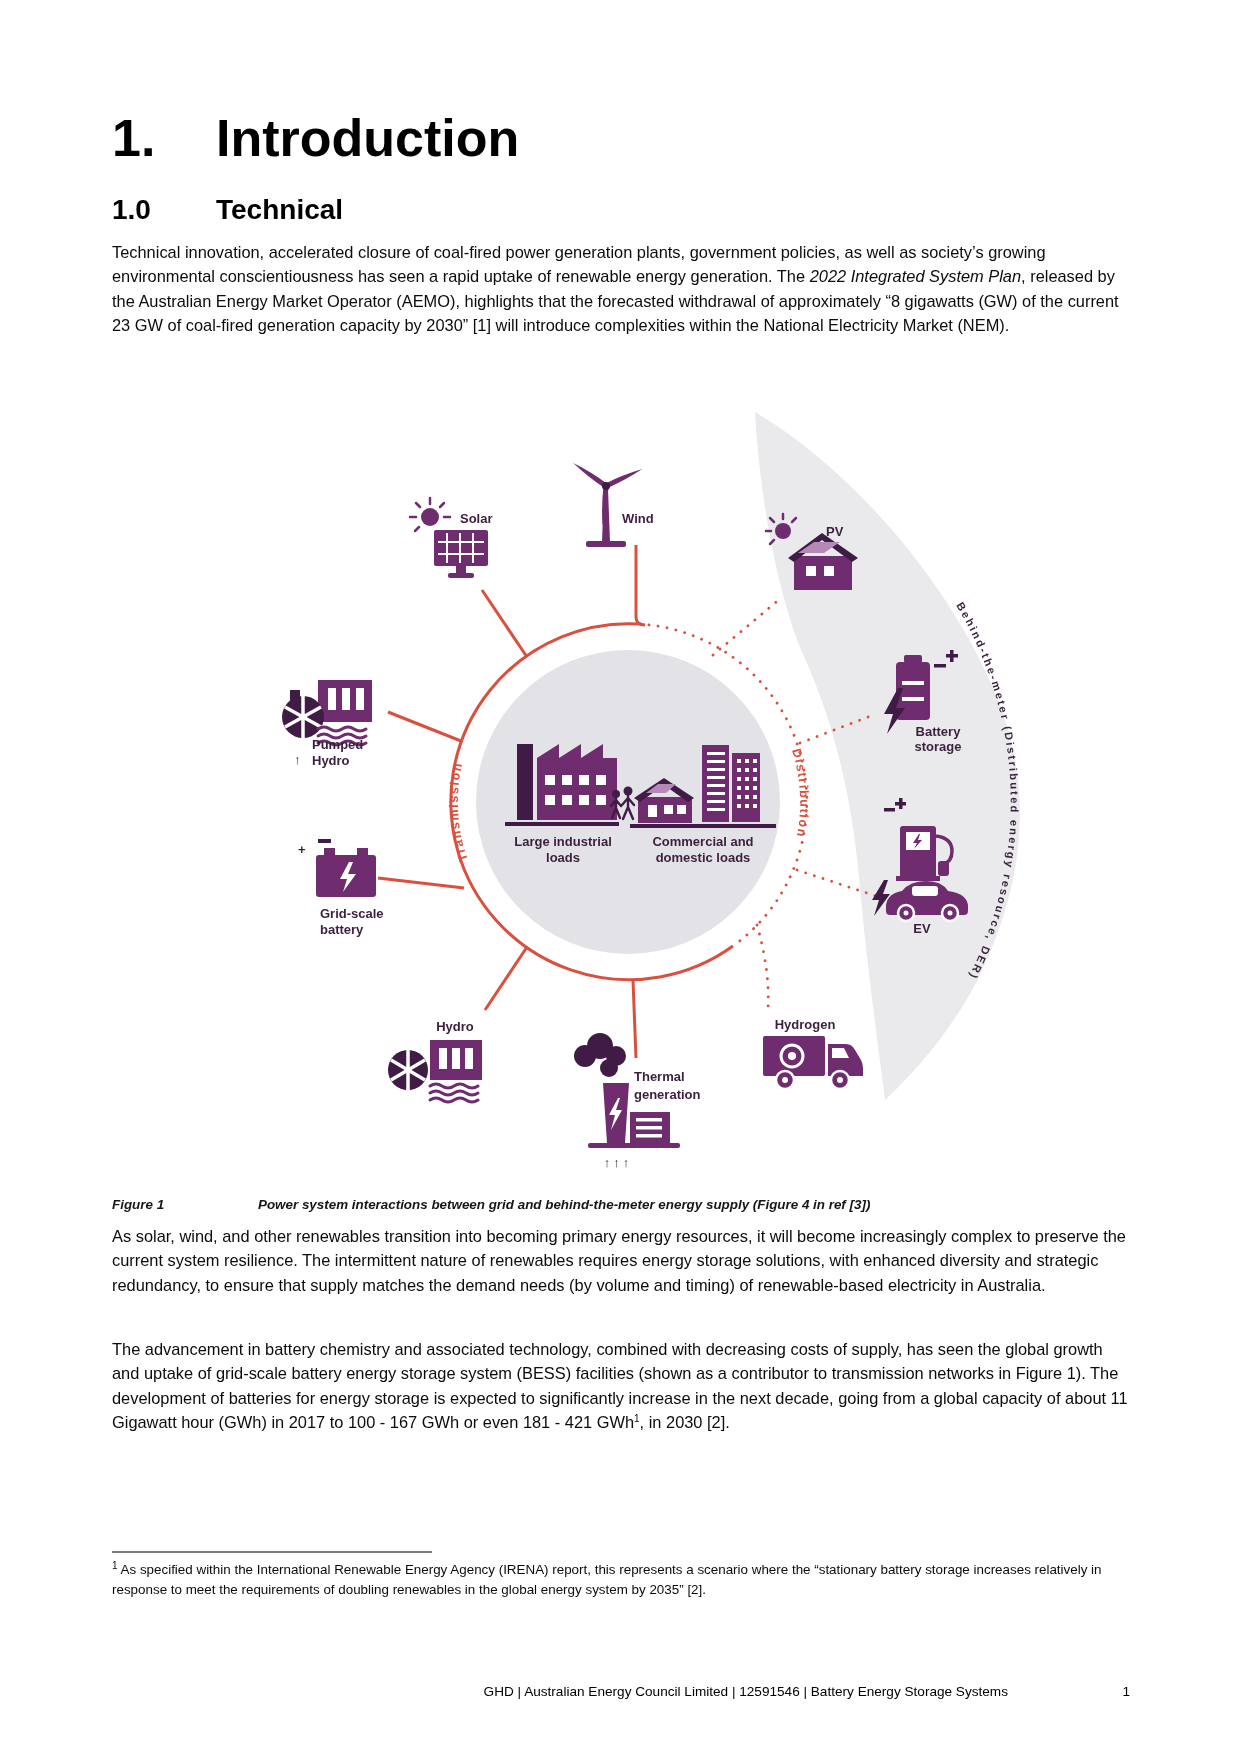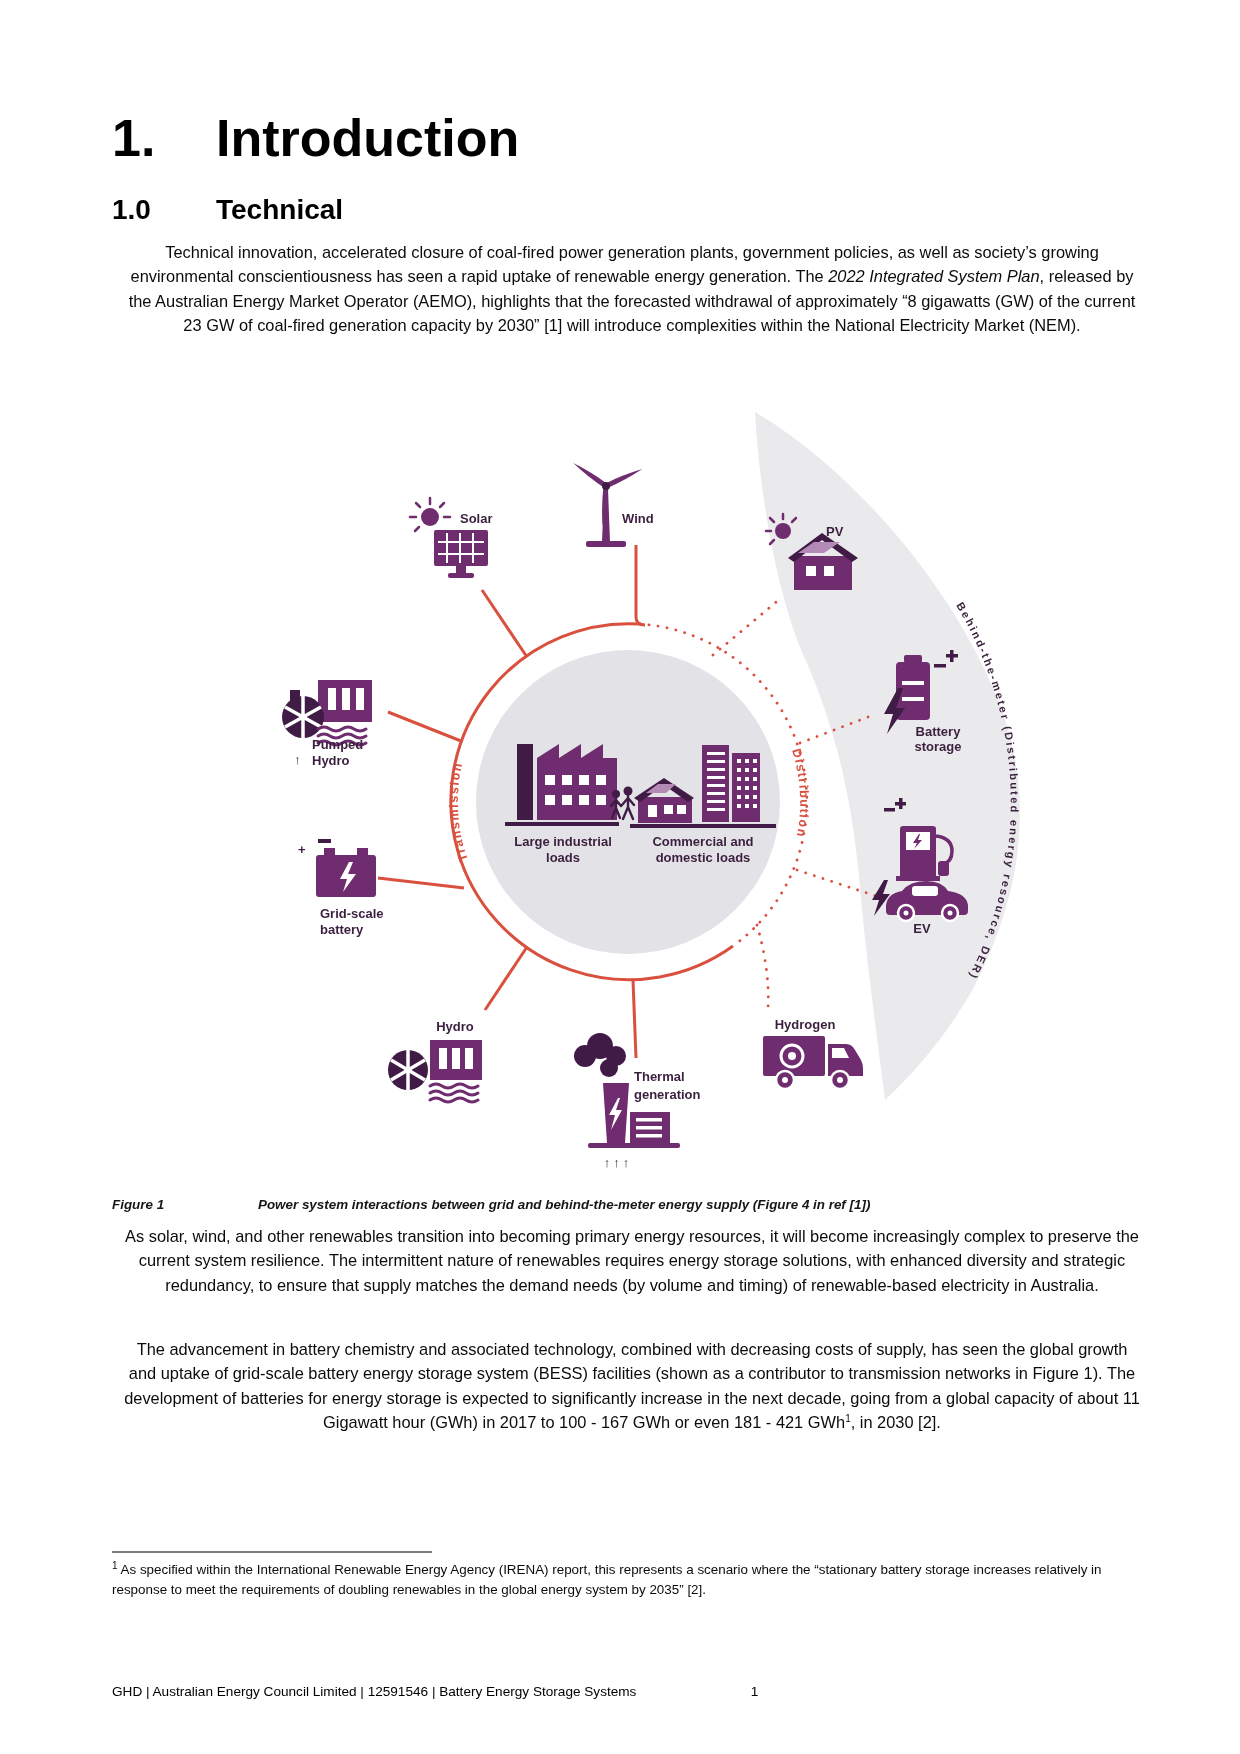--- a/index.html
+++ b/index.html
@@ -2,28 +2,28 @@
 <html><head>
 <meta charset="utf-8">
 <style>
   html,body{margin:0;padding:0;background:#ffffff;}
   .page{position:relative;width:1240px;height:1754px;background:#fff;overflow:hidden;
         font-family:"Liberation Sans", sans-serif;color:#0b0b0b;}
   .h1{position:absolute;left:112px;top:108px;font-size:52px;font-weight:700;color:#000;}
   .h2{position:absolute;left:112px;top:194px;font-size:28px;font-weight:700;color:#000;}
   .num{display:inline-block;width:104px;}
   .num2{display:inline-block;width:104px;}
-  .body-text{position:absolute;left:123px;width:1018px;font-size:16.4px;line-height:24.3px;color:#0b0b0b;text-align:center;}
+  .body-text{position:absolute;left:112px;width:1018px;font-size:16.4px;line-height:24.3px;color:#0b0b0b;}
   .p1{top:240px;} .p2{top:1224px;} .p3{top:1337px;}
   .caption{position:absolute;left:112px;top:1197px;width:1018px;font-size:13.4px;font-weight:700;
            font-style:italic;color:#161616;}
   .cap-label{display:inline-block;width:146px;}
   .fn-rule{position:absolute;left:112px;top:1551px;width:320px;border-top:2px solid #7d7d7d;}
   .footnote{position:absolute;left:112px;top:1560px;width:1018px;font-size:13.4px;line-height:19.8px;color:#0b0b0b;}
-  .footer{position:absolute;left:112px;top:1684px;width:1018px;display:flex;justify-content:flex-start;
+  .footer{position:absolute;left:112px;top:1684px;width:1018px;display:flex;justify-content:flex-end;
           font-size:13.6px;color:#000;}
   .pn{display:inline-block;width:122px;text-align:right;}
   sup{font-size:10px;vertical-align:super;line-height:0;}
   
   svg.diagram{position:absolute;left:0;top:0;width:1240px;height:1754px;}
   .p1f{fill:#6f2c6f;} .p2f{fill:#401b45;} .whf{fill:#ffffff;}
   .lbl{font-family:"Liberation Sans",sans-serif;font-size:13px;font-weight:700;fill:#3b1f3e;}
   .redline{stroke:#d9503f;stroke-width:3;fill:none;}
   .dotline{stroke:#d9503f;stroke-width:2.8;fill:none;stroke-dasharray:0.1 9;stroke-linecap:round;}
   .curvered{font-family:"Liberation Sans",sans-serif;font-size:12.5px;font-weight:700;fill:#d9503f;letter-spacing:1.5px;}
@@ -317,21 +317,21 @@
         <rect x="737" y="804" width="4" height="4"></rect>
           <rect x="745" y="804" width="4" height="4"></rect>
           <rect x="753" y="804" width="4" height="4"></rect>
       </g>
       <rect class="p2f" x="630" y="824" width="146" height="4"></rect>
     </g>
     <text class="lbl" x="703" y="846" text-anchor="middle">Commercial and</text>
     <text class="lbl" x="703" y="862" text-anchor="middle">domestic loads</text>
   </svg>
 
-  <div class="caption"><span class="cap-label">Figure 1</span><span>Power system interactions between grid and behind-the-meter energy supply (Figure 4 in ref [1])</span></div>
+  <div class="caption"><span class="cap-label">Figure 1</span><span>Power system interactions between grid and behind-the-meter energy supply (Figure 4 in ref [3])</span></div>
 
   <div class="body-text p2">As solar, wind, and other renewables transition into becoming primary energy resources, it will become increasingly complex to preserve the current system resilience. The intermittent nature of renewables requires energy storage solutions, with enhanced diversity and strategic redundancy, to ensure that supply matches the demand needs (by volume and timing) of renewable-based electricity in Australia.</div>
   <div class="body-text p3"><span>The advancement in battery chemistry and associated technology, combined with decreasing costs of supply, has seen the global growth and uptake of grid-scale battery energy storage system (BESS) facilities (shown as a contributor to transmission networks in Figure 1). The development of batteries for energy storage is expected to significantly increase in the next decade, going from a global capacity of about 11 Gigawatt hour (GWh) in 2017 to 100 - 167 GWh or even 181 - 421 GWh</span><sup>1</sup><span>, in 2030 [2].</span></div>
 
   <div class="fn-rule"></div>
   <div class="footnote"><sup>1</sup><span> As specified within the International Renewable Energy Agency (IRENA) report, this represents a scenario where the “stationary battery storage increases relatively in response to meet the requirements of doubling renewables in the global energy system by 2035” [2].</span></div>
 
   <div class="footer">
       <span>GHD | Australian Energy Council Limited | 12591546 | Battery Energy Storage Systems</span>
       <span class="pn">1</span>

